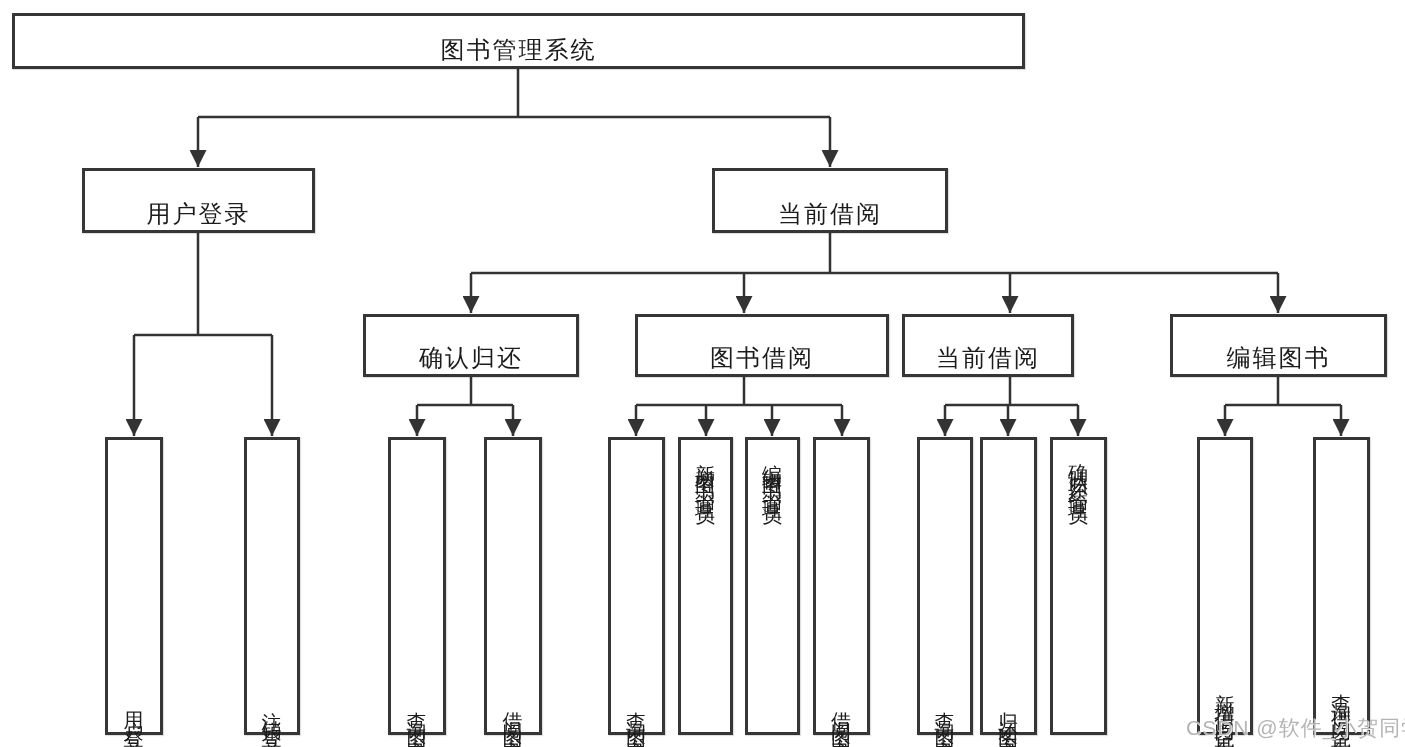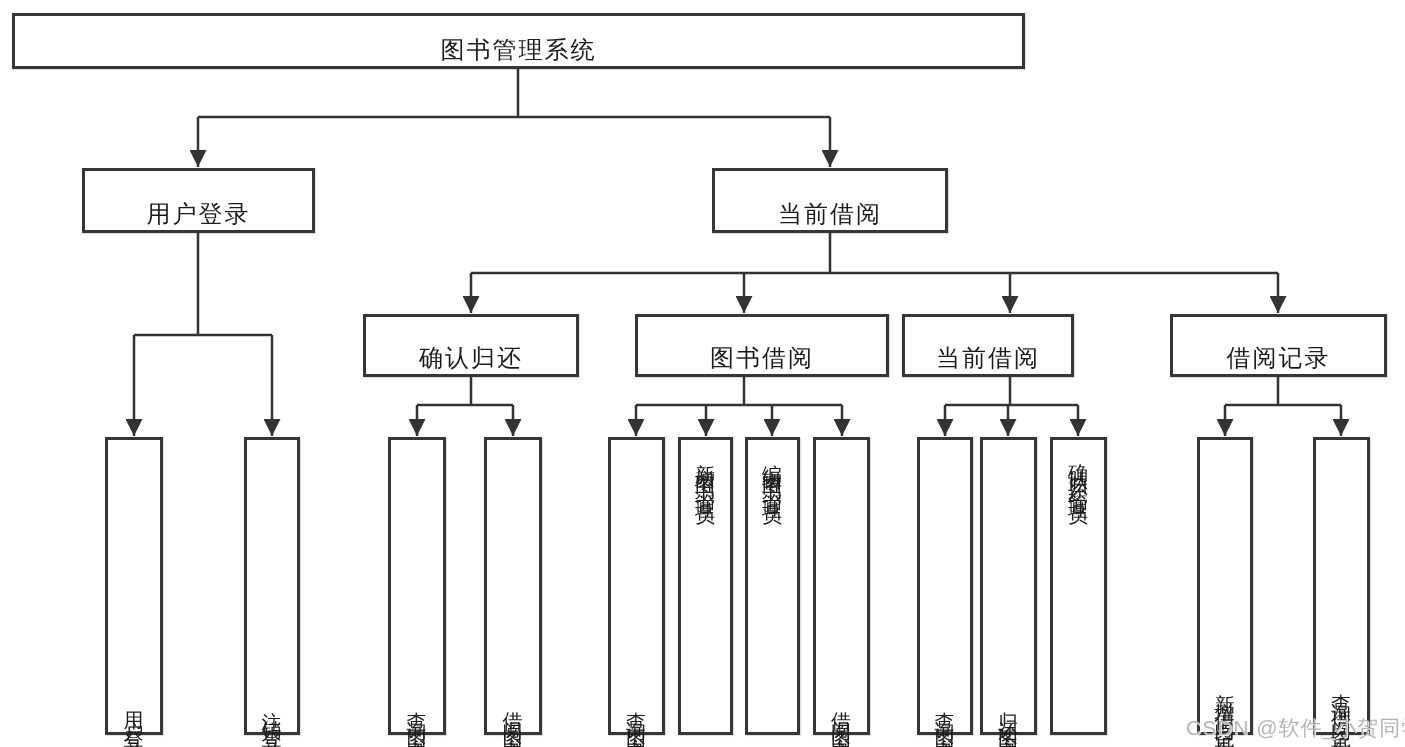--- a/index.html
+++ b/index.html
@@ -107,21 +107,21 @@
   <div class="hbox" style="left:363px;top:314px;width:216px;height:63px">
     <span>确认归还</span>
   </div>
   <div class="hbox" style="left:635px;top:314px;width:254px;height:63px">
     <span>图书借阅</span>
   </div>
   <div class="hbox" style="left:902px;top:314px;width:172px;height:63px">
     <span>当前借阅</span>
   </div>
   <div class="hbox" style="left:1170px;top:314px;width:217px;height:63px">
-    <span>借阅记录</span>
+    <span>编辑图书</span>
   </div>
 
   <div class="vbox" style="left:105px;top:437px;width:58px;height:298px">
     <span class="vtext">用户登录</span>
   </div>
   <div class="vbox" style="left:244px;top:437px;width:56px;height:298px">
     <span class="vtext">注销登录</span>
   </div>
 
   <div class="vbox" style="left:388px;top:437px;width:58px;height:298px">

